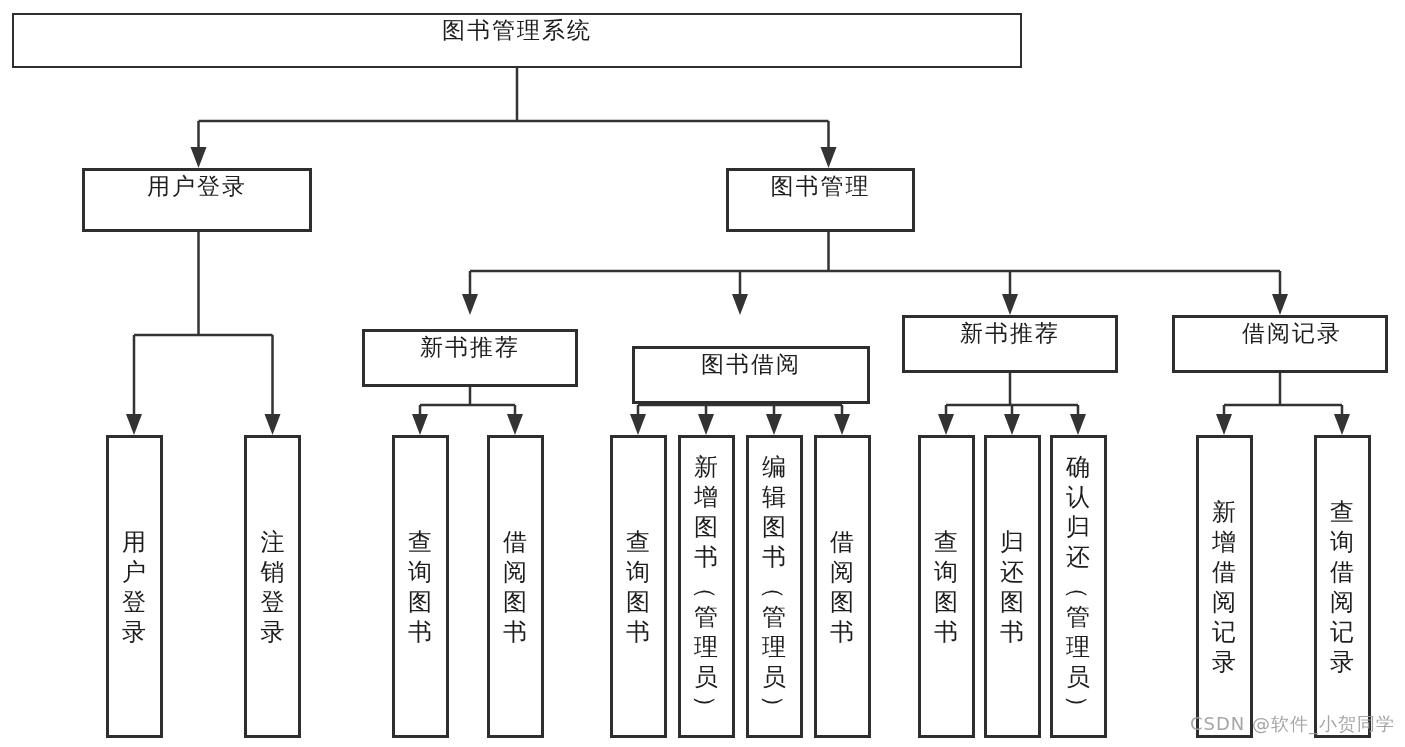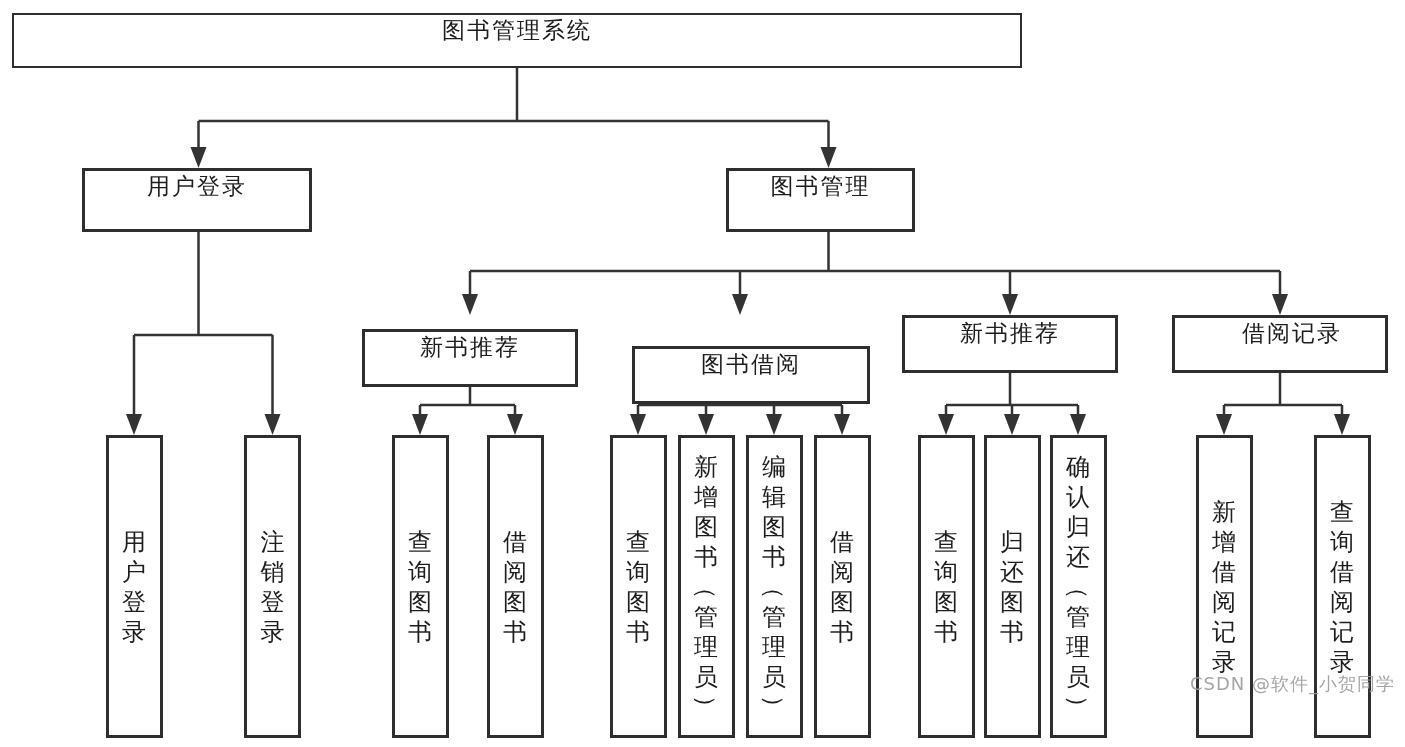--- a/index.html
+++ b/index.html
@@ -33,21 +33,21 @@
   .leaf{
     position:absolute;z-index:1;
     top:435px;width:57px;height:303px;
     background:#fff;border:3px solid var(--border);
     display:flex;flex-direction:column;align-items:center;justify-content:center;
     color:var(--text);
   }
   .vchar{display:block;height:30px;line-height:30px;font-size:24px;text-align:center;}
   .vchar.rot{transform:rotate(90deg);}
   .watermark{
-    position:absolute;left:1190px;top:672px;z-index:5;
+    position:absolute;left:1190px;top:712px;z-index:5;
     font-size:18px;letter-spacing:1px;color:var(--watermark);
     white-space:nowrap;opacity:.9;
   }
 </style>
 </head>
 <body>
 
 <div class="canvas">
 
   <svg class="connectors" width="1405" height="747" viewBox="0 0 1405 747" aria-hidden="true">

